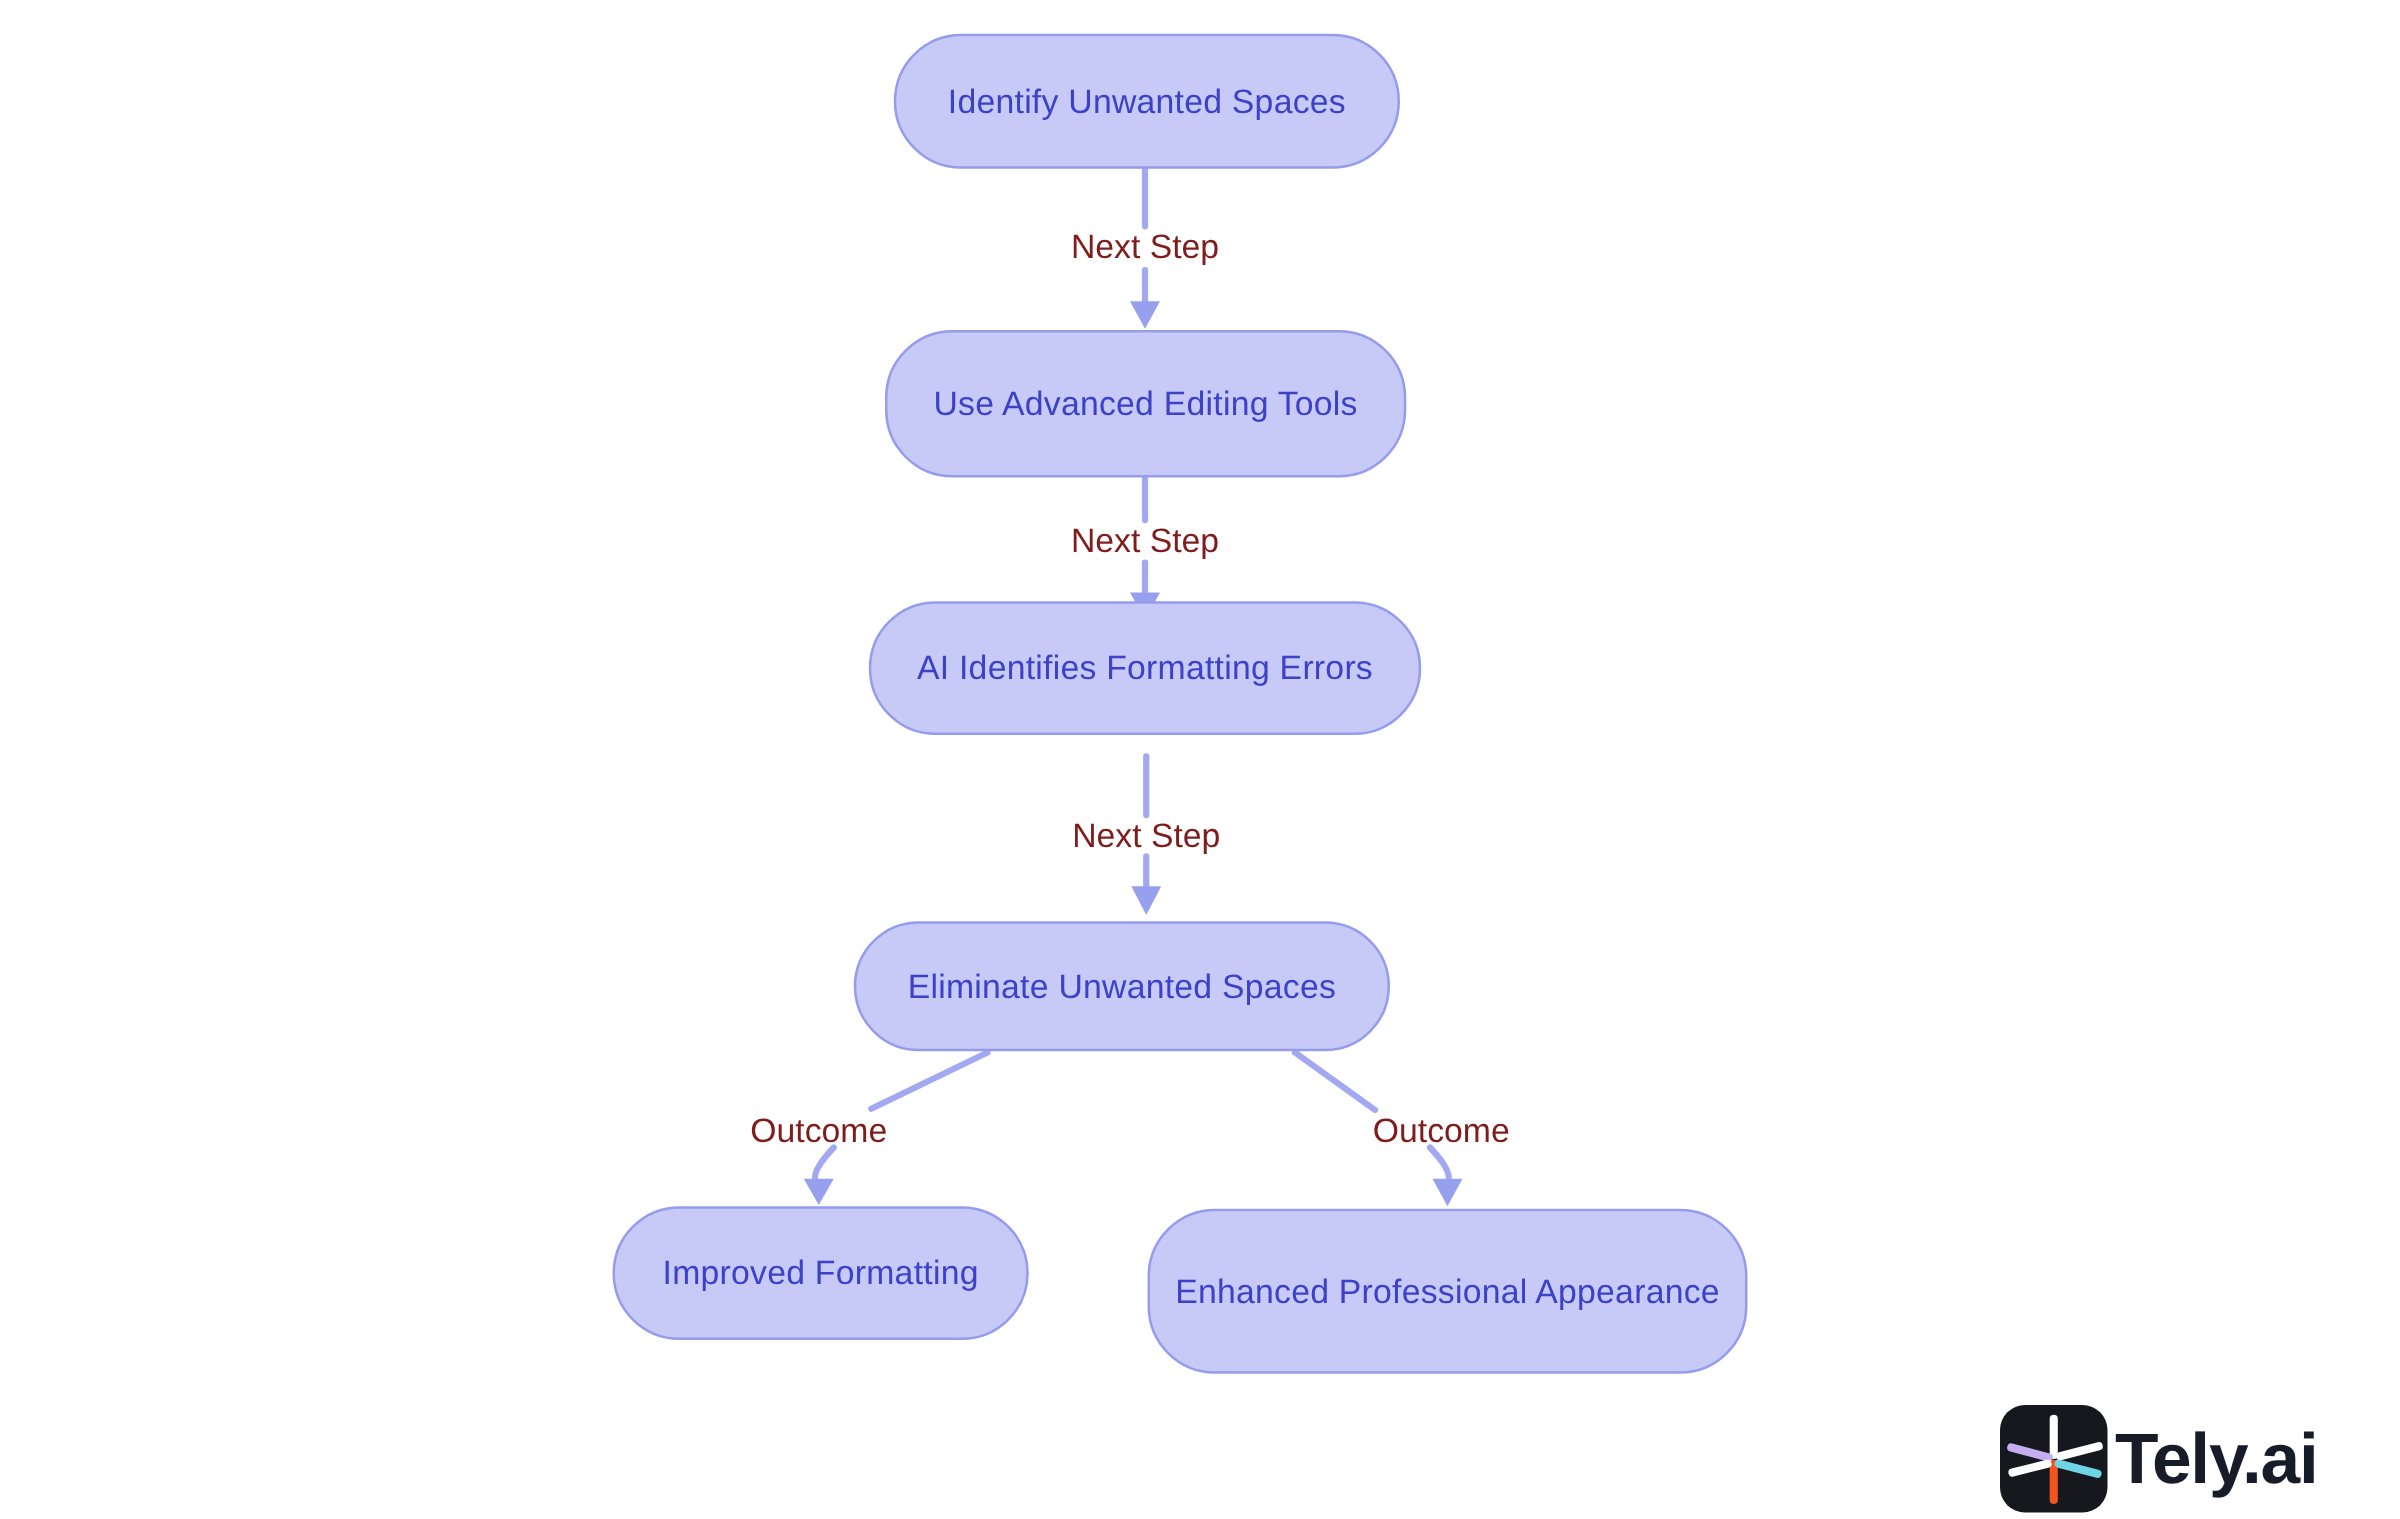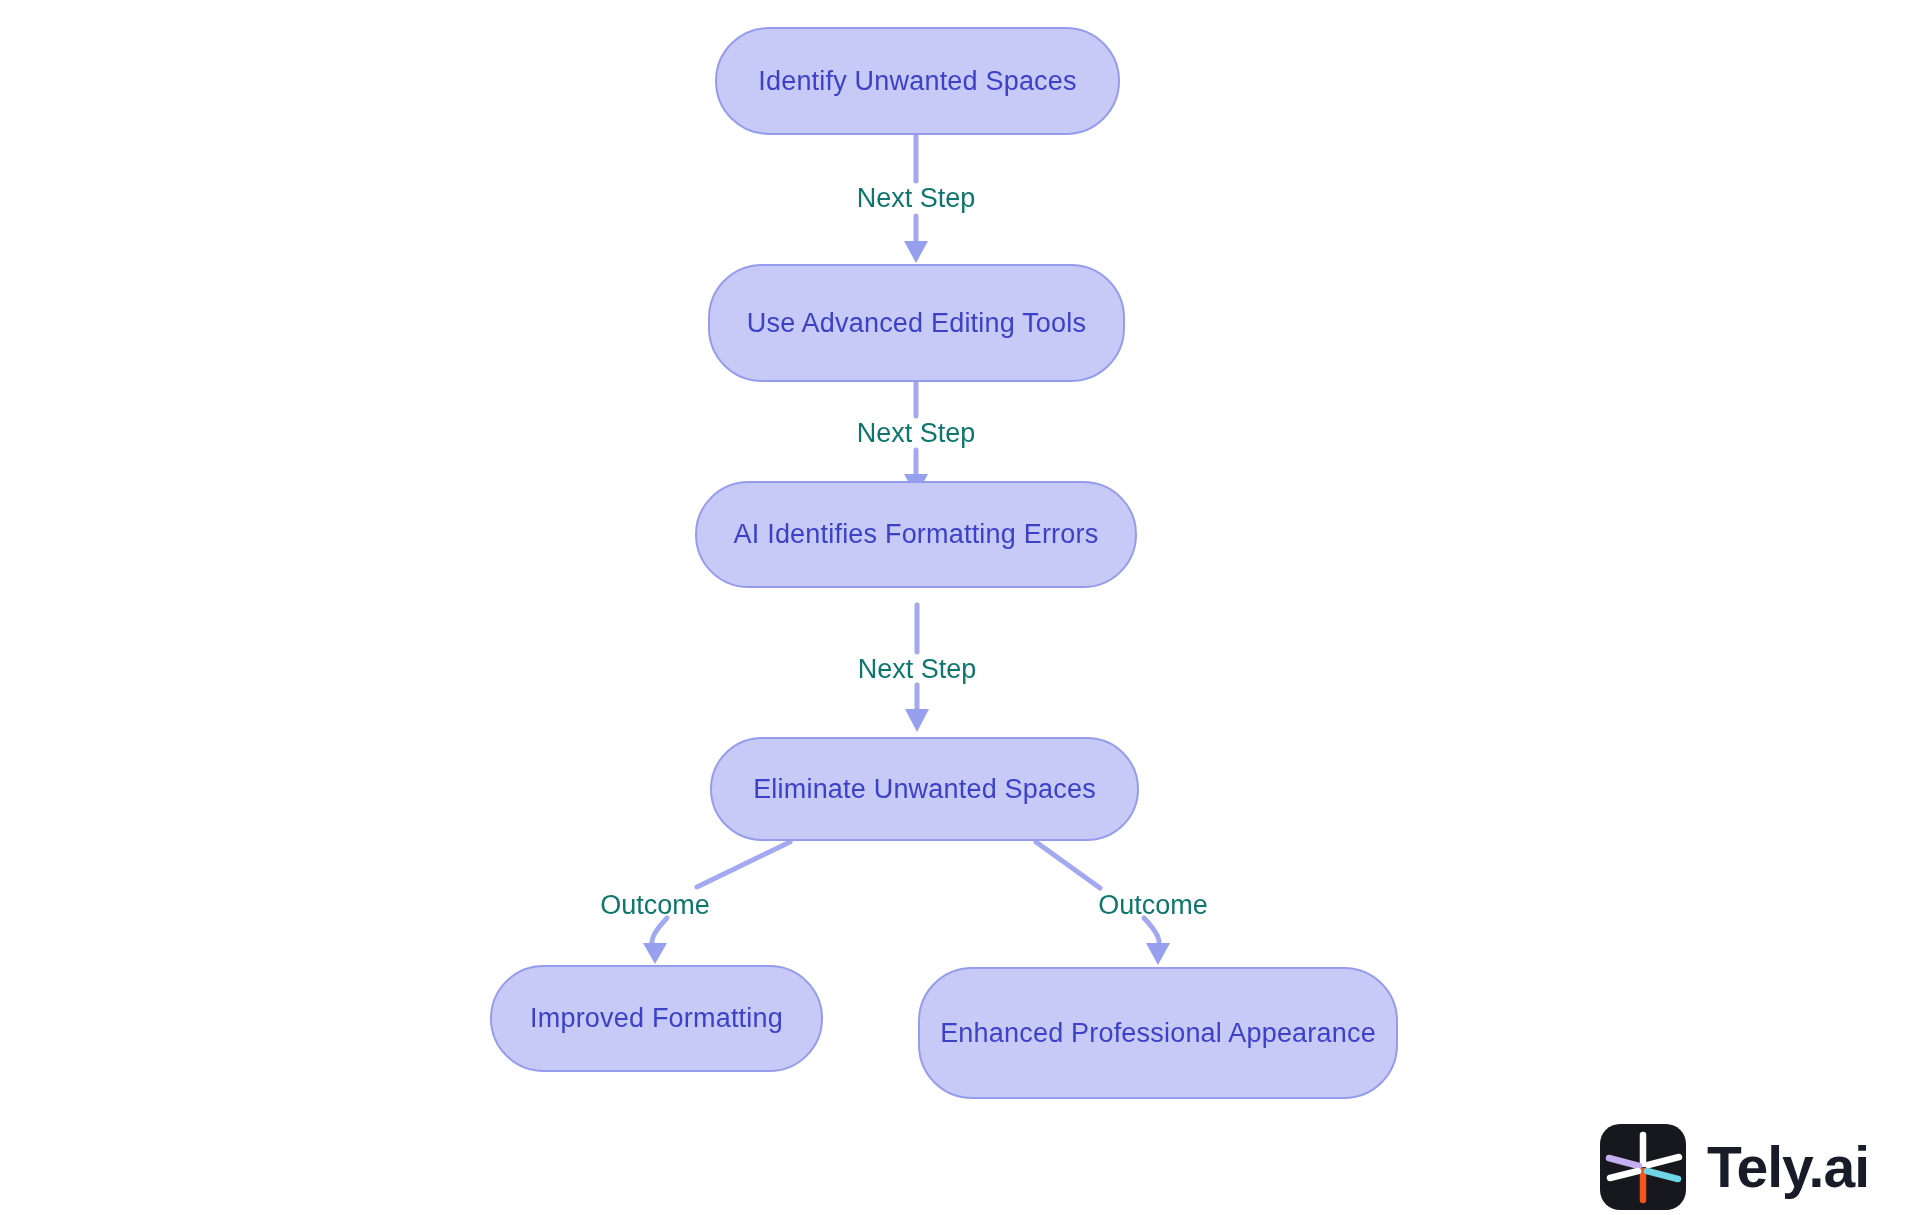--- a/index.html
+++ b/index.html
@@ -44,31 +44,31 @@
     align-items: center;
     justify-content: center;
     text-align: center;
     color: #3c41c8;
     font-size: 27px;
     letter-spacing: 0.2px;
   }
   .edge-label {
     position: absolute;
     transform: translate(-50%, -50%);
-    color: #0f766e;
+    color: #7f1d1d;
     font-size: 27px;
     white-space: nowrap;
   }
   .logo {
     position: absolute;
     left: 1600px;
     top: 1112px;
     display: flex;
     align-items: center;
-    gap: 21px;
+    gap: 6px;
   }
   .logo-tile {
     width: 86px;
     height: 86px;
     background: #17181d;
     border-radius: 20px;
     display: flex;
     align-items: center;
     justify-content: center;
   }
@@ -123,21 +123,21 @@
   </div>
 
   <div class="node" style="left:708px; top:252px; width:417px; height:118px;">
     <span>Use Advanced Editing Tools</span>
   </div>
 
   <div class="node" style="left:695px; top:469px; width:442px; height:107px;">
     <span>AI Identifies Formatting Errors</span>
   </div>
 
-  <div class="node" style="left:710px; top:725px; width:429px; height:104px;">
+  <div class="node" style="left:683px; top:725px; width:429px; height:104px;">
     <span>Eliminate Unwanted Spaces</span>
   </div>
 
   <div class="node" style="left:490px; top:953px; width:333px; height:107px;">
     <span>Improved Formatting</span>
   </div>
 
   <div class="node" style="left:918px; top:955px; width:480px; height:132px;">
     <span>Enhanced Professional Appearance</span>
   </div>

